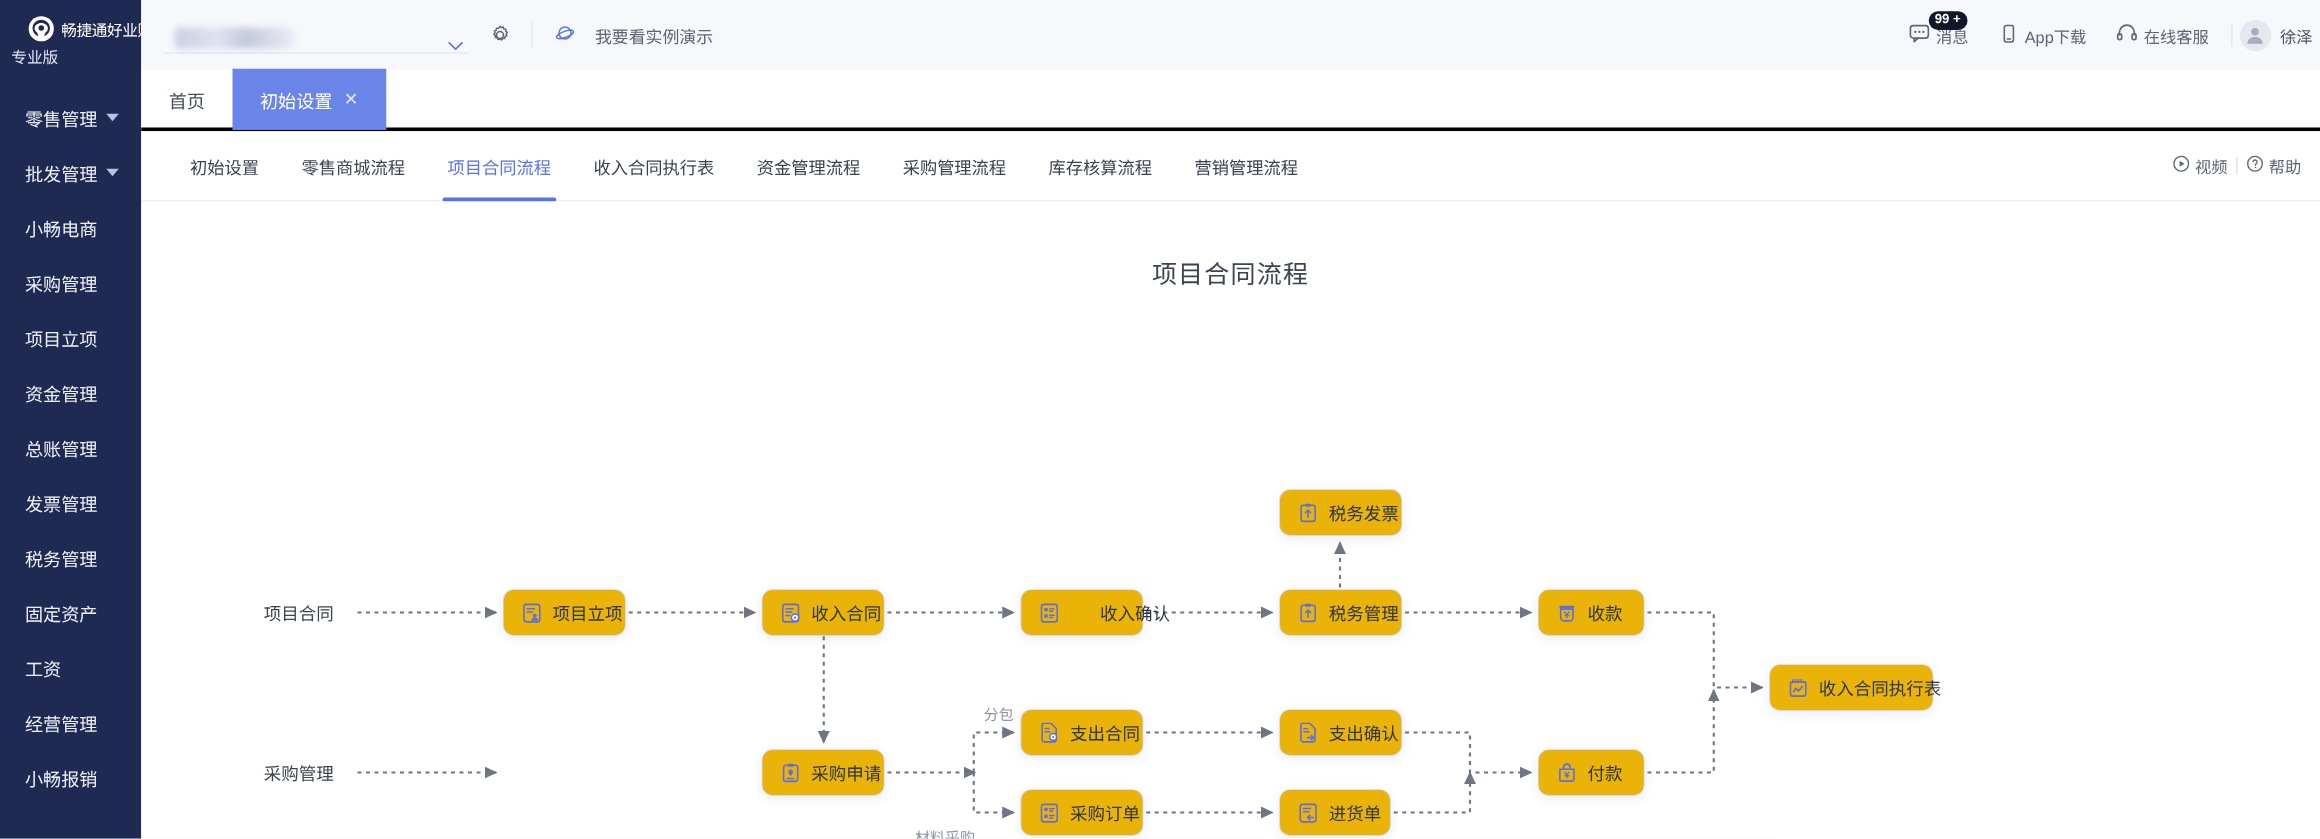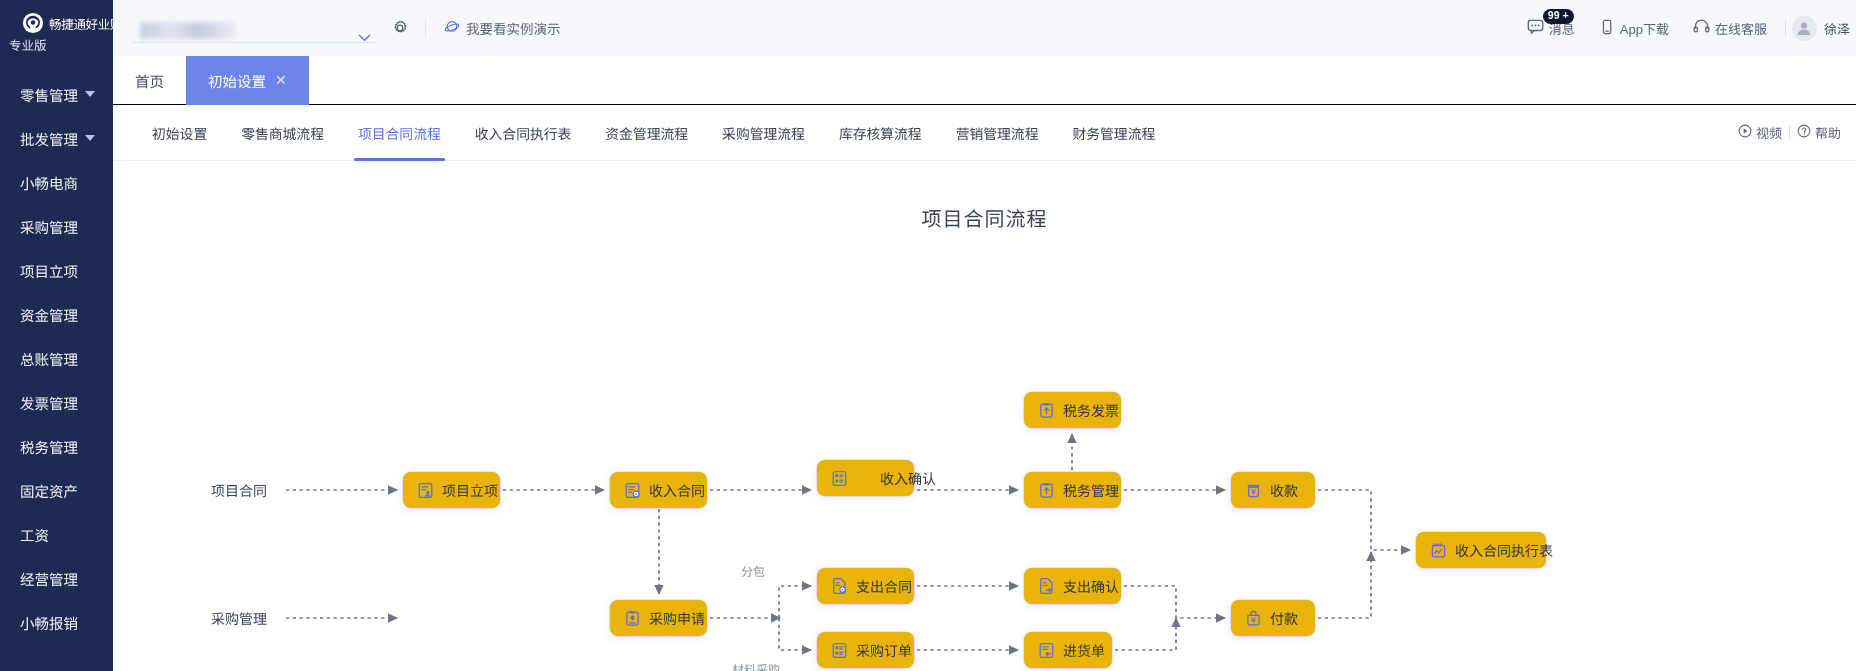--- a/index.html
+++ b/index.html
@@ -59,21 +59,21 @@
     background: linear-gradient(90deg,#c9cfe3 0%, #dfe3f0 35%, #c4cade 60%, #e9ecf5 100%);
     filter: blur(2.5px); border-radius: 2px;
   }
   .chev-down {
     position: absolute; right: 4px; bottom: 6px;
     width: 13px; height: 8px;
   }
   .hdr-gear { margin-left: 16px; width: 18px; height: 18px; cursor: pointer; }
   .hdr-divider { width: 1px; height: 20px; background: #e1e4ee; margin-left: 16px; }
   .hdr-demo {
-    display: flex; align-items: center; gap: 6px;
+    display: flex; align-items: center; gap: 16px;
     margin-left: 18px; font-size: 13.5px; color: #5b6478; cursor: pointer;
   }
   .hdr-right {
     margin-left: auto; display: flex; align-items: center;
     padding-right: 6px; gap: 0px;
   }
   .hdr-act {
     display: flex; align-items: center; gap: 5px;
     font-size: 13px; color: #5b6478; cursor: pointer;
     padding: 0 12px; position: relative; white-space: nowrap;
@@ -89,21 +89,21 @@
     width: 25px; height: 25px; border-radius: 50%;
     background: #e6e8ef; display: flex; align-items: center; justify-content: center;
     margin-right: 7px;
   }
   .user-name { font-size: 13px; color: #4c5566; white-space: nowrap; overflow: hidden; }
 
   
   .tabstrip {
     position: absolute; left: 113px; top: 56px; right: 0; height: 49px;
     background: #ffffff; display: flex; align-items: center;
-    border-bottom: 1px solid #000000;
+    border-bottom: 3px solid #000000;
   }
   .tabstrip-inner { display: flex; align-items: stretch; height: 49px; }
   .ttab {
     display: flex; align-items: center; justify-content: center;
     padding: 0 22px; font-size: 14.5px; color: #454c5c; cursor: pointer;
     white-space: nowrap;
   }
   .ttab.active { background: #6b84e8; color: #ffffff; }
   .ttab .x {
     margin-left: 9px; font-size: 14px; color: #e3e8f8; cursor: pointer;
@@ -333,23 +333,20 @@
           <span>资金管理流程</span>
         </div>
       <div class="stab">
           <span>采购管理流程</span>
         </div>
       <div class="stab">
           <span>库存核算流程</span>
         </div>
       <div class="stab">
           <span>营销管理流程</span>
-        </div>
-      <div class="stab">
-          <span>财务管理流程</span>
         </div>
 
       <div class="subtabs-right">
         <span class="srt">
           <span>
             <svg viewBox="0 0 16 16" width="14" height="14">
               <circle cx="8" cy="8" r="6.7" fill="none" stroke="#5d6578" stroke-width="1.2"></circle>
               <path d="M6.5 5.2 L11 8 L6.5 10.8 Z" fill="#5d6578"></path>
             </svg>
           </span>
@@ -413,21 +410,21 @@
 
           <path d="M1205 258 L1258 258 L1258 318 L1297 318"></path>
 
           <path d="M1205 386 L1258 386 L1258 320" marker-end=""></path>
         </g>
       </svg>
 
       <div class="rowlabel" style="left:98px; top:248px;">项目合同</div>
       <div class="rowlabel" style="left:98px; top:376px;">采购管理</div>
 
-      <div class="edgelabel" style="left:628px; top:330px;">分包</div>
+      <div class="edgelabel" style="left:674px; top:330px;">分包</div>
       <div class="edgelabel" style="left:619px; top:412px;margin-top:16px;">材料采购</div>
 
       <div class="node" style="left:290px; top:240px; width:97px;">
         <span class="nicon">
           <svg viewBox="0 0 20 20" width="17" height="17">
             <rect x="2.6" y="1.8" width="14.8" height="16.4" rx="2.1" fill="none" stroke="#5a6ee8" stroke-width="1.5"></rect>
             <line x1="5.6" y1="5.8" x2="12.4" y2="5.8" stroke="#5a6ee8" stroke-width="1.4" stroke-linecap="round"></line>
             <line x1="5.6" y1="9" x2="10.4" y2="9" stroke="#5a6ee8" stroke-width="1.4" stroke-linecap="round"></line>
             <circle cx="12.7" cy="12.4" r="1.9" fill="#5a6ee8"></circle>
             <path d="M9.6 17.2 c0-2 1.4-3 3.1-3 s3.1 1 3.1 3z" fill="#5a6ee8"></path>
@@ -443,21 +440,21 @@
             <line x1="5.6" y1="5.8" x2="12.4" y2="5.8" stroke="#5a6ee8" stroke-width="1.4" stroke-linecap="round"></line>
             <line x1="5.6" y1="9" x2="11" y2="9" stroke="#5a6ee8" stroke-width="1.4" stroke-linecap="round"></line>
             <line x1="5.6" y1="12.2" x2="9" y2="12.2" stroke="#5a6ee8" stroke-width="1.4" stroke-linecap="round"></line>
             <circle cx="14.2" cy="14.2" r="3.4" fill="#ffffff" stroke="#5a6ee8" stroke-width="1.5"></circle>
             <circle cx="14.2" cy="14.2" r="1.1" fill="#5a6ee8"></circle>
           </svg>
         </span>
         <span class="nlabel">收入合同</span>
       </div>
 
-      <div class="node" style="left:704px; top:228px; width:97px;gap:32px;">
+      <div class="node" style="left:704px; top:240px; width:97px;gap:32px;">
         <span class="nicon">
           <svg viewBox="0 0 20 20" width="17" height="17">
             <rect x="2.6" y="1.8" width="14.8" height="16.4" rx="2.1" fill="none" stroke="#5a6ee8" stroke-width="1.5"></rect>
             <rect x="5.2" y="5.1" width="3.2" height="3.2" rx="0.5" fill="#5a6ee8"></rect>
             <rect x="5.2" y="11.1" width="3.2" height="3.2" rx="0.5" fill="#5a6ee8"></rect>
             <line x1="10.3" y1="6" x2="14.4" y2="6" stroke="#5a6ee8" stroke-width="1.4" stroke-linecap="round"></line>
             <line x1="10.3" y1="8.2" x2="13.2" y2="8.2" stroke="#5a6ee8" stroke-width="1.4" stroke-linecap="round"></line>
             <line x1="10.3" y1="12" x2="14.4" y2="12" stroke="#5a6ee8" stroke-width="1.4" stroke-linecap="round"></line>
             <line x1="10.3" y1="14.2" x2="13.2" y2="14.2" stroke="#5a6ee8" stroke-width="1.4" stroke-linecap="round"></line>
           </svg>

